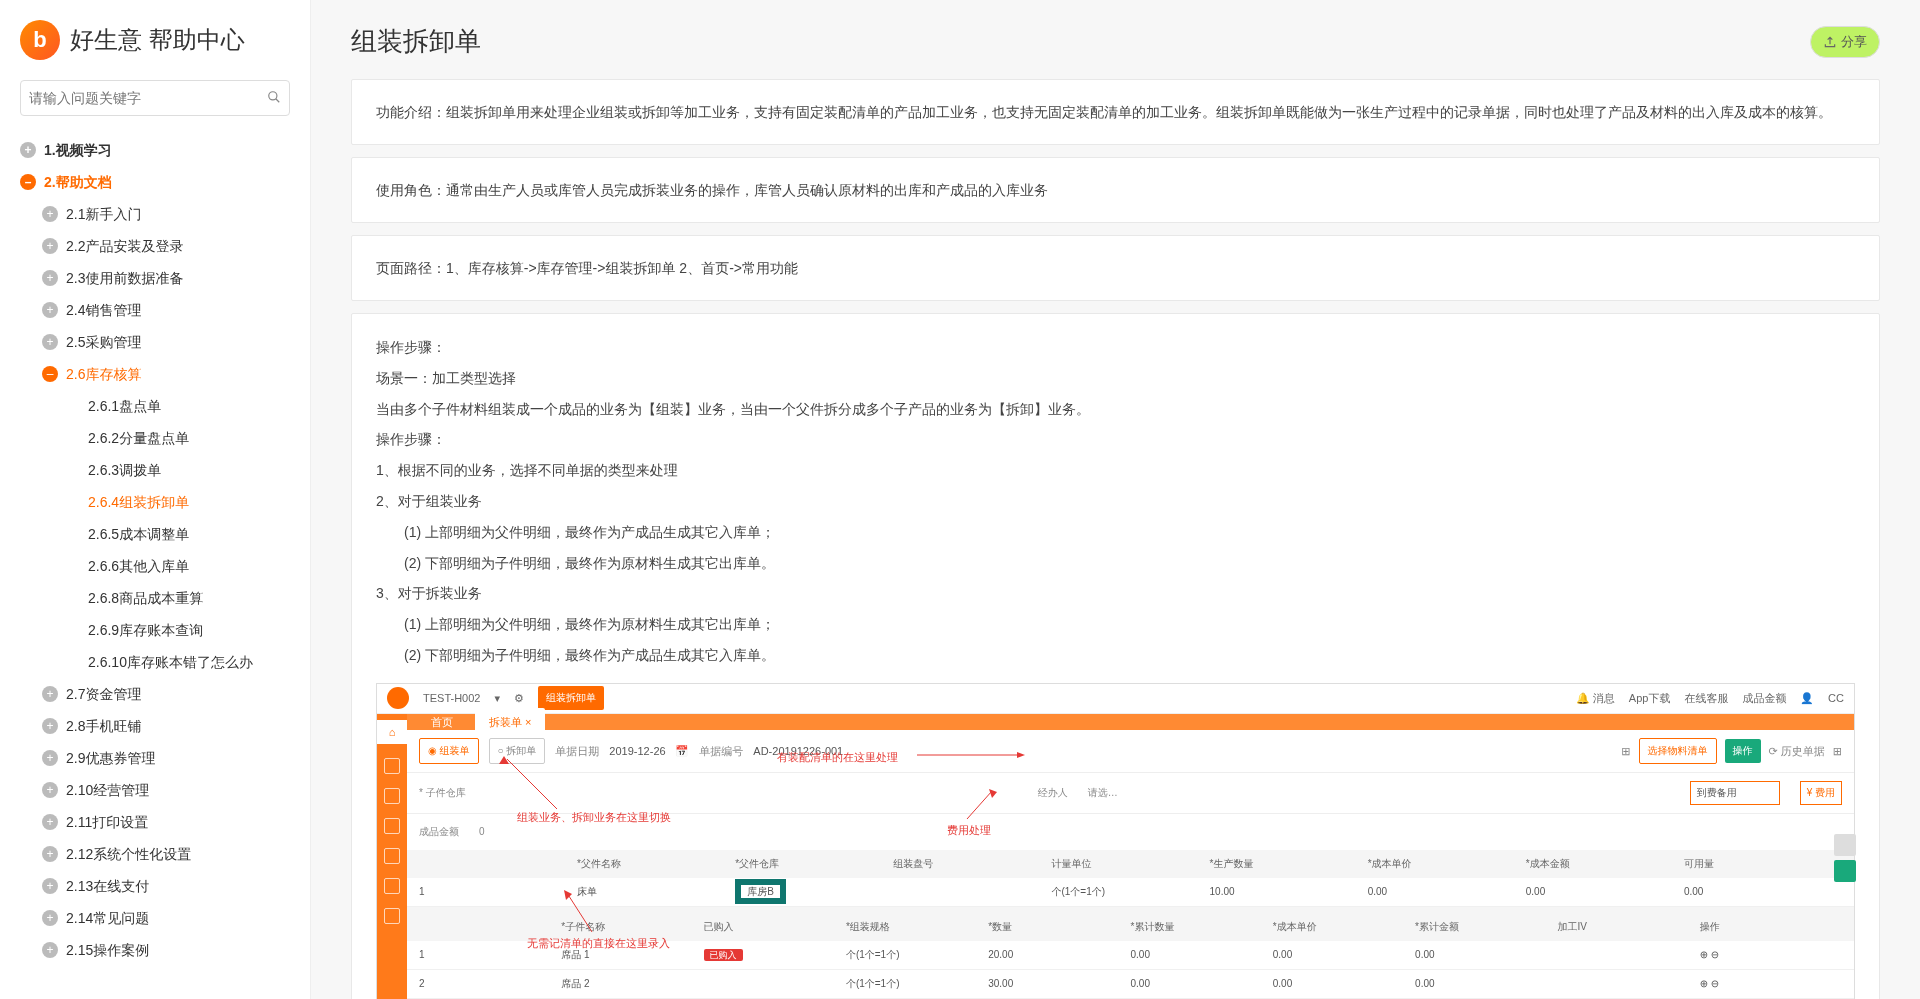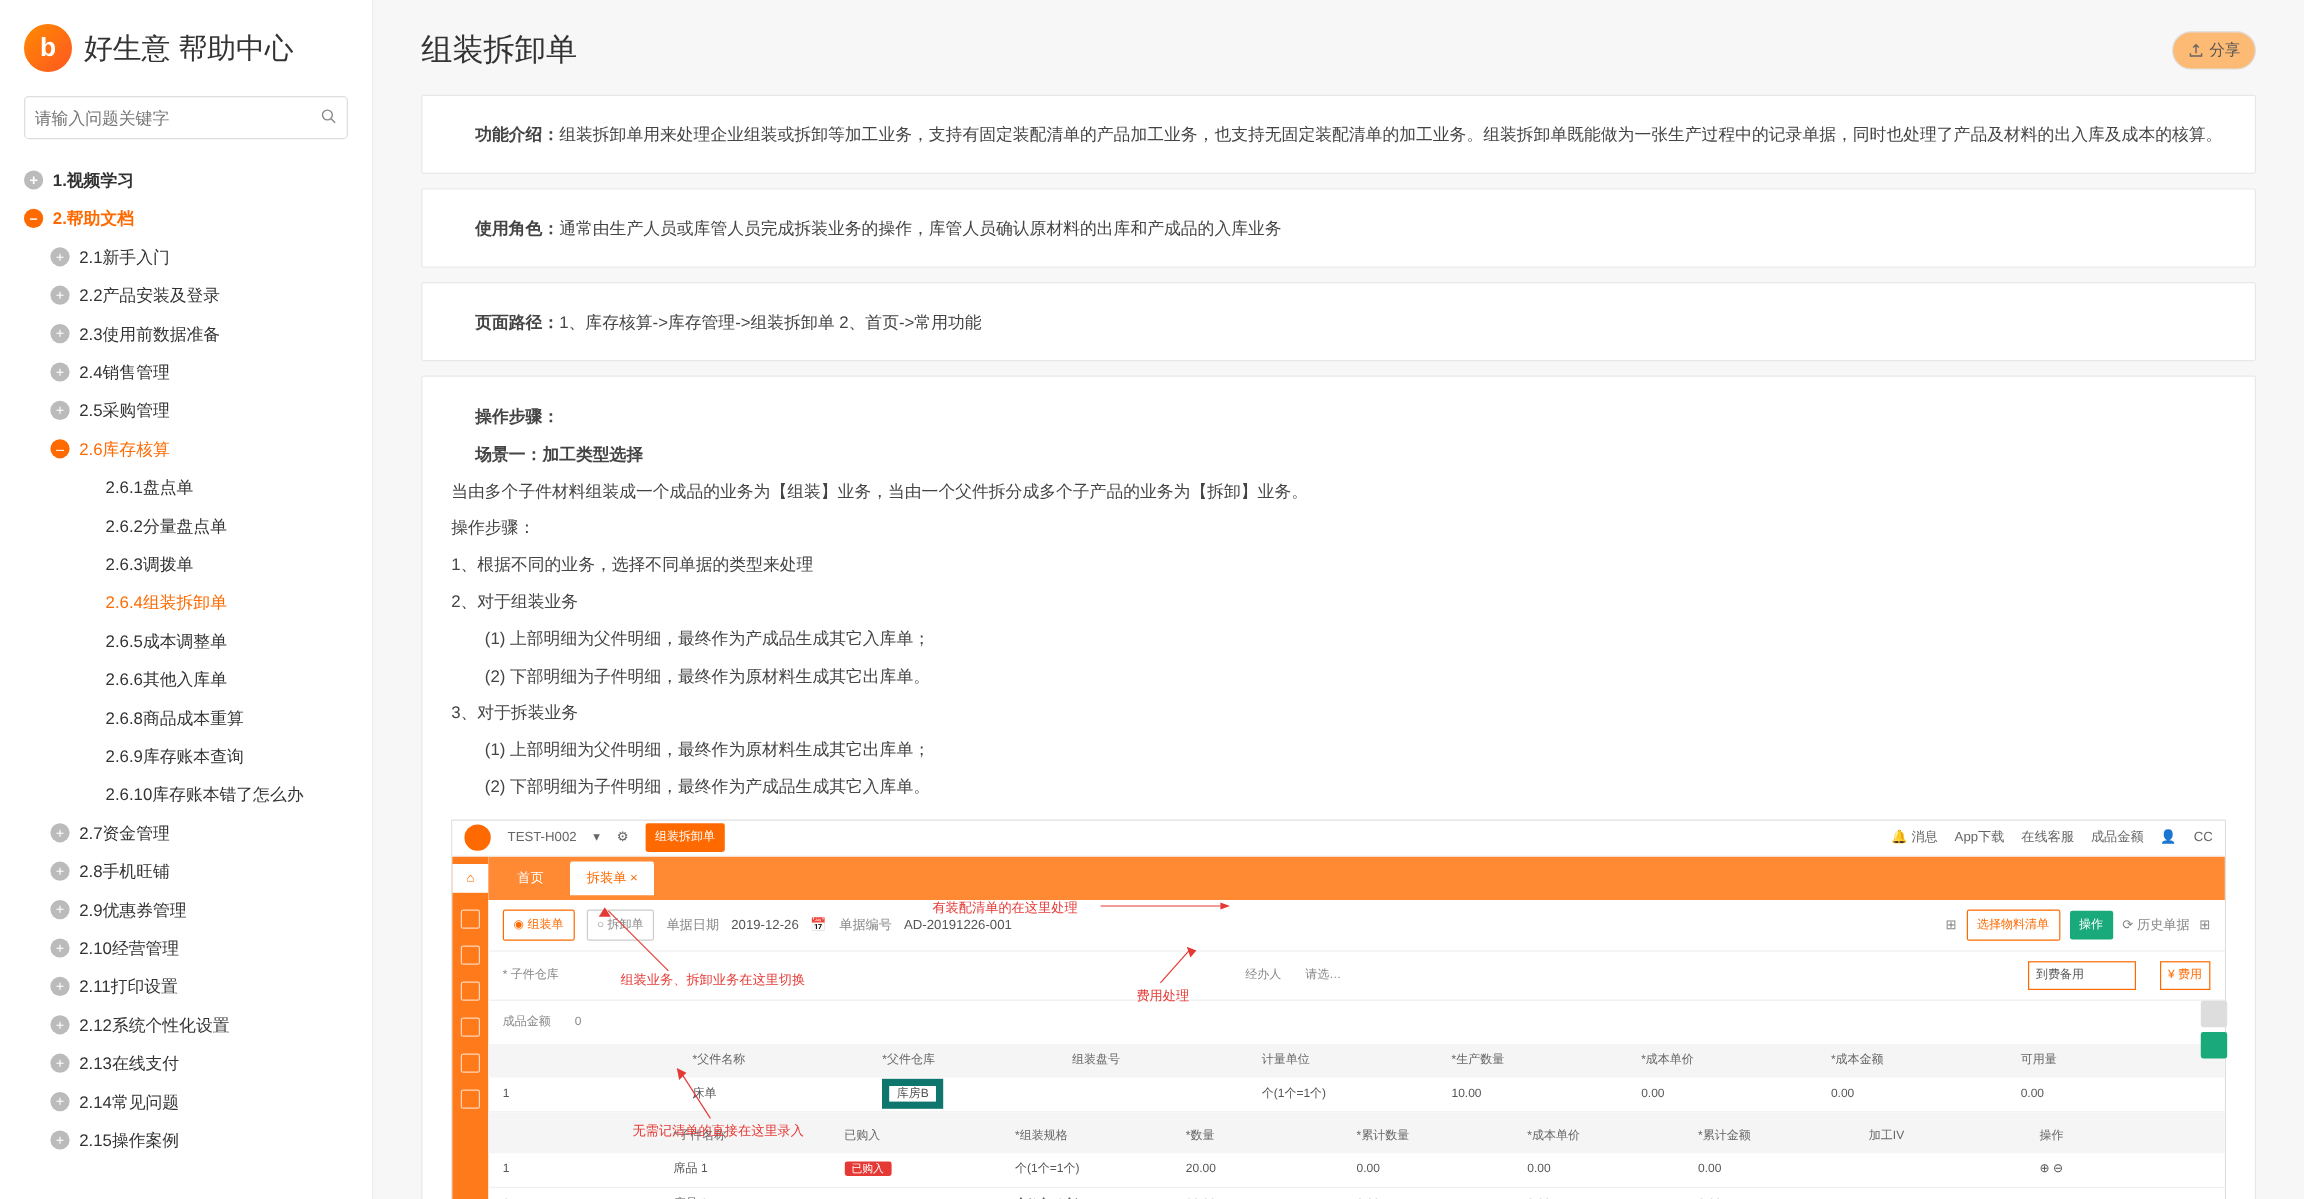--- a/index.html
+++ b/index.html
@@ -18,36 +18,36 @@
 .nav .toggle.plus { background: #bbb; }
 .nav .toggle.minus { background: #ff6a00; }
 .nav .lvl1 { font-weight: bold; }
 .nav .lvl2 { padding-left: 22px; }
 .nav .lvl3 { padding-left: 68px; font-weight: normal; }
 .nav .active-section { color: #ff6a00; }
 .nav .active-item { color: #ff6a00; }
 .main { flex: 1; background: #f7f7f7; padding: 24px 40px; border-left: 1px solid #eee; }
 .page-header { display: flex; justify-content: space-between; align-items: center; margin-bottom: 20px; }
 .page-title { font-size: 26px; font-weight: 500; color: #333; }
-.share-btn { background: #fdba74; border: 1px solid #ddd; border-radius: 16px; padding: 6px 12px; font-size: 13px; color: #555; display: flex; align-items: center; gap: 4px; cursor: pointer; }
+.share-btn { background: #bef264; border: 1px solid #ddd; border-radius: 16px; padding: 6px 12px; font-size: 13px; color: #555; display: flex; align-items: center; gap: 4px; cursor: pointer; }
 .card { background: #fff; border: 1px solid #e8e8e8; border-radius: 2px; padding: 18px 24px; margin-bottom: 12px; line-height: 2; color: #444; }
-.card .label { font-weight: bold; margin-left: 20px; }
+.card .label { font-weight: normal; }
 .steps p { line-height: 2.2; }
 .indent1 { padding-left: 28px; }
 .screenshot { margin-top: 12px; border: 1px solid #ddd; background: #fafafa; }
 .ss-topbar { height: 30px; background: #fff; border-bottom: 1px solid #eee; display: flex; align-items: center; padding: 0 10px; font-size: 11px; color: #666; gap: 14px; }
 .ss-topbar .brand { width: 22px; height: 22px; border-radius: 50%; background: #ff6a00; }
 .ss-topbar .right { margin-left: auto; display: flex; gap: 14px; align-items: center; }
 .ss-topbar .btn-orange { background: #ff6a00; color: #fff; padding: 2px 8px; border-radius: 2px; font-size: 10px; }
 .ss-body { display: flex; }
 .ss-left { width: 30px; background: #ff7a1a; display: flex; flex-direction: column; align-items: center; padding-top: 6px; gap: 14px; }
 .ss-left .ico { width: 16px; height: 16px; border: 1px solid rgba(255,255,255,0.7); border-radius: 2px; }
 .ss-left .home { background: #fff; color: #ff6a00; width: 100%; height: 24px; display:flex; align-items:center; justify-content:center; font-size:11px; }
 .ss-content { flex: 1; background: #fff; font-size: 11px; color: #555; }
-.ss-tabs { background: #ff8a33; color: #fff; height: 36px; display: flex; align-items: center; padding-left: 10px; gap: 8px; }
+.ss-tabs { background: #ff8a33; color: #fff; height: 16px; display: flex; align-items: center; padding-left: 10px; gap: 8px; }
 .ss-tabs .tab { padding: 3px 14px; font-size: 11px; }
 .ss-tabs .tab.active { background: #fff; color: #ff6a00; border-radius: 2px 2px 0 0; }
 .ss-toolbar { display: flex; align-items: center; padding: 8px 12px; gap: 10px; border-bottom: 1px solid #eee; position: relative; }
 .ss-toolbar .chip { border: 1px solid #ff6a00; color: #ff6a00; padding: 2px 8px; border-radius: 2px; font-size: 10px; }
 .ss-toolbar .chip.gray { border-color: #ccc; color: #888; }
 .ss-toolbar .field { color: #888; }
 .ss-toolbar .right-tools { margin-left: auto; display: flex; gap: 8px; align-items: center; }
 .ss-toolbar .chip.green { background: #19a97b; color: #fff; border: none; }
 .ss-row2 { display: flex; padding: 8px 12px; gap: 20px; border-bottom: 1px solid #eee; align-items: center; }
 .ss-row2 .lbl { color: #888; font-size: 10px; }

